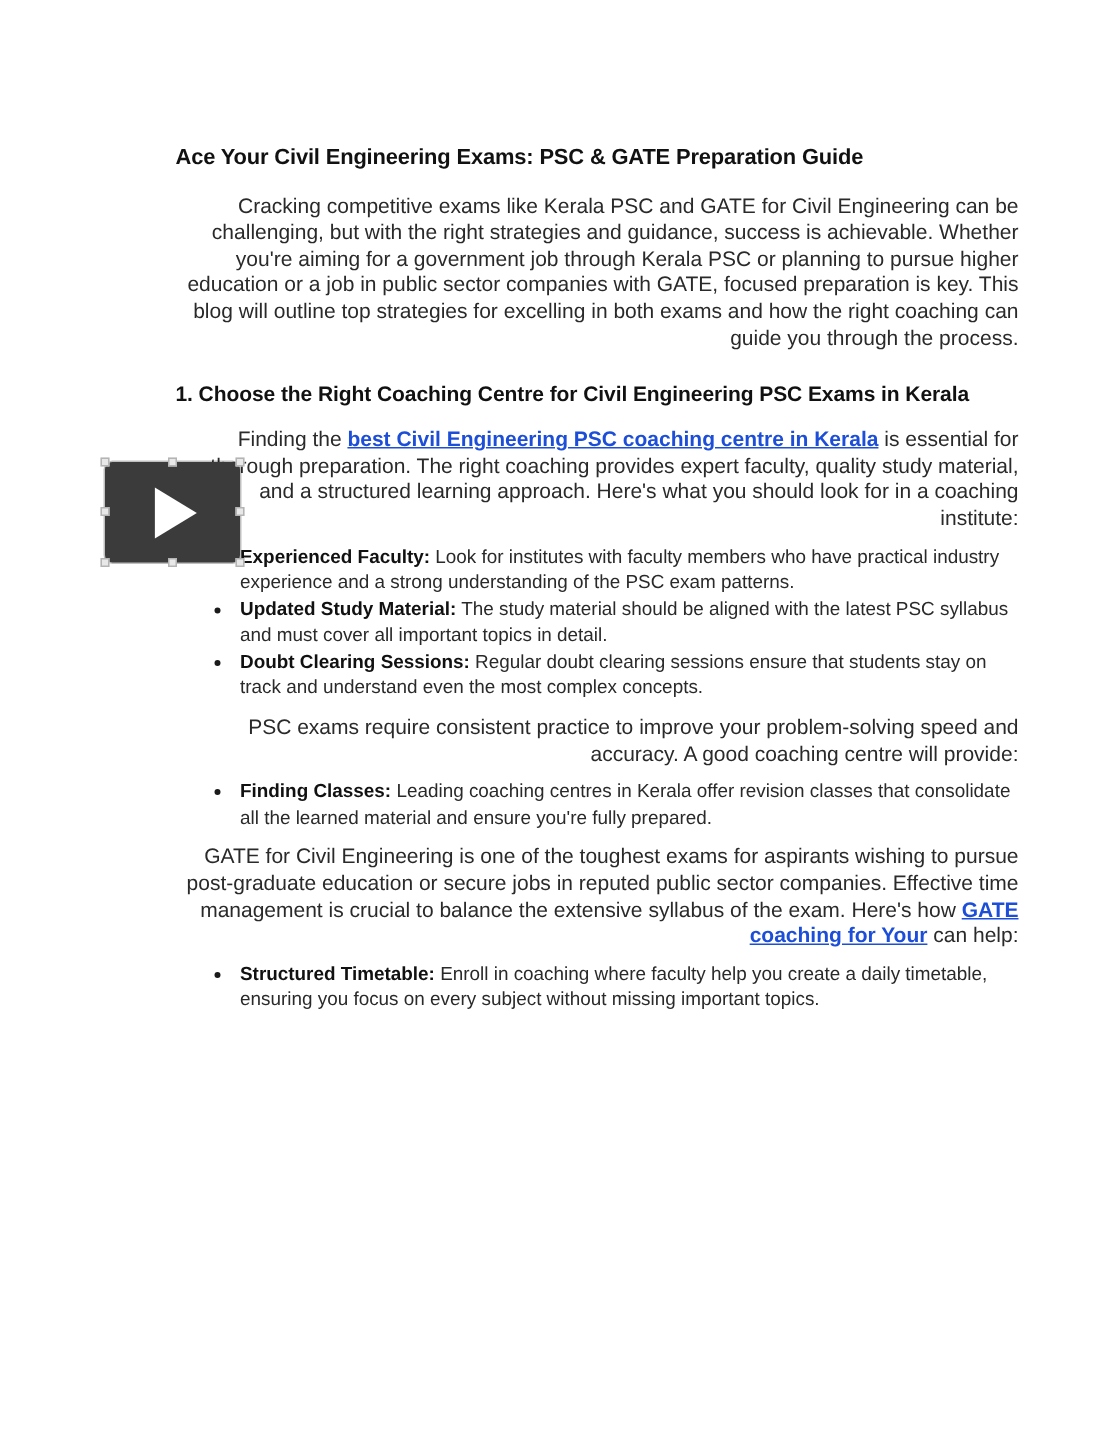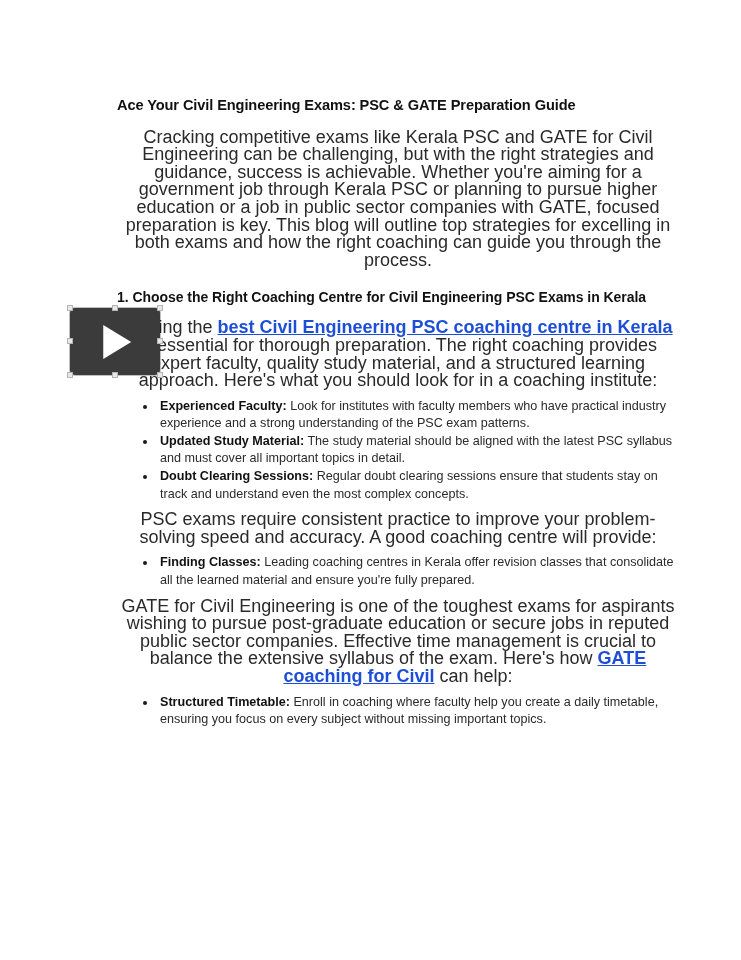--- a/index.html
+++ b/index.html
@@ -36,25 +36,25 @@
   .doc-title {
     font-size: 14.6px;
     font-weight: bold;
     line-height: 1.35;
     letter-spacing: -0.1px;
     color: #111111;
     margin: 0 0 13px 0;
   }
 
   .para {
-    font-size: 18px;
+    font-size: 14px;
     line-height: 17.6px;
     color: #2a2a2a;
     margin: 0 0 8px 0;
-    text-align: center;
+    text-align: right;
   }
 
   .section-h {
     font-size: 14px;
     font-weight: bold;
     line-height: 1.42;
     letter-spacing: -0.05px;
     color: #111111;
     margin: 19px 0 11px 0;
   }
@@ -160,21 +160,21 @@
     </ul>
 
 
     <p class="para">PSC exams require consistent practice to improve your problem-solving speed and accuracy. A good coaching centre will provide:</p>
 
     <ul class="bullets">
       <li><span class="dot"></span><b>Finding Classes:</b><span> Leading coaching centres in Kerala offer revision classes that consolidate all the learned material and ensure you're fully prepared.</span></li>
     </ul>
 
 
-    <p class="para"><span>GATE for Civil Engineering is one of the toughest exams for aspirants wishing to pursue post-graduate education or secure jobs in reputed public sector companies. Effective time management is crucial to balance the extensive syllabus of the exam. Here's how </span><a class="doclink" href="#">GATE coaching for Civil</a><span> can help:</span></p>
+    <p class="para"><span>GATE for Civil Engineering is one of the toughest exams for aspirants wishing to pursue post-graduate education or secure jobs in reputed public sector companies. Effective time management is crucial to balance the extensive syllabus of the exam. Here's how </span><a class="doclink" href="#">GATE coaching for Your</a><span> can help:</span></p>
 
     <ul class="bullets">
       <li><span class="dot"></span><b>Structured Timetable:</b><span> Enroll in coaching where faculty help you create a daily timetable, ensuring you focus on every subject without missing important topics.</span></li>
     </ul>
 
   </div>
 
   <div id="video-overlay">
     <div class="vbox">
       <div class="play-tri"></div>

